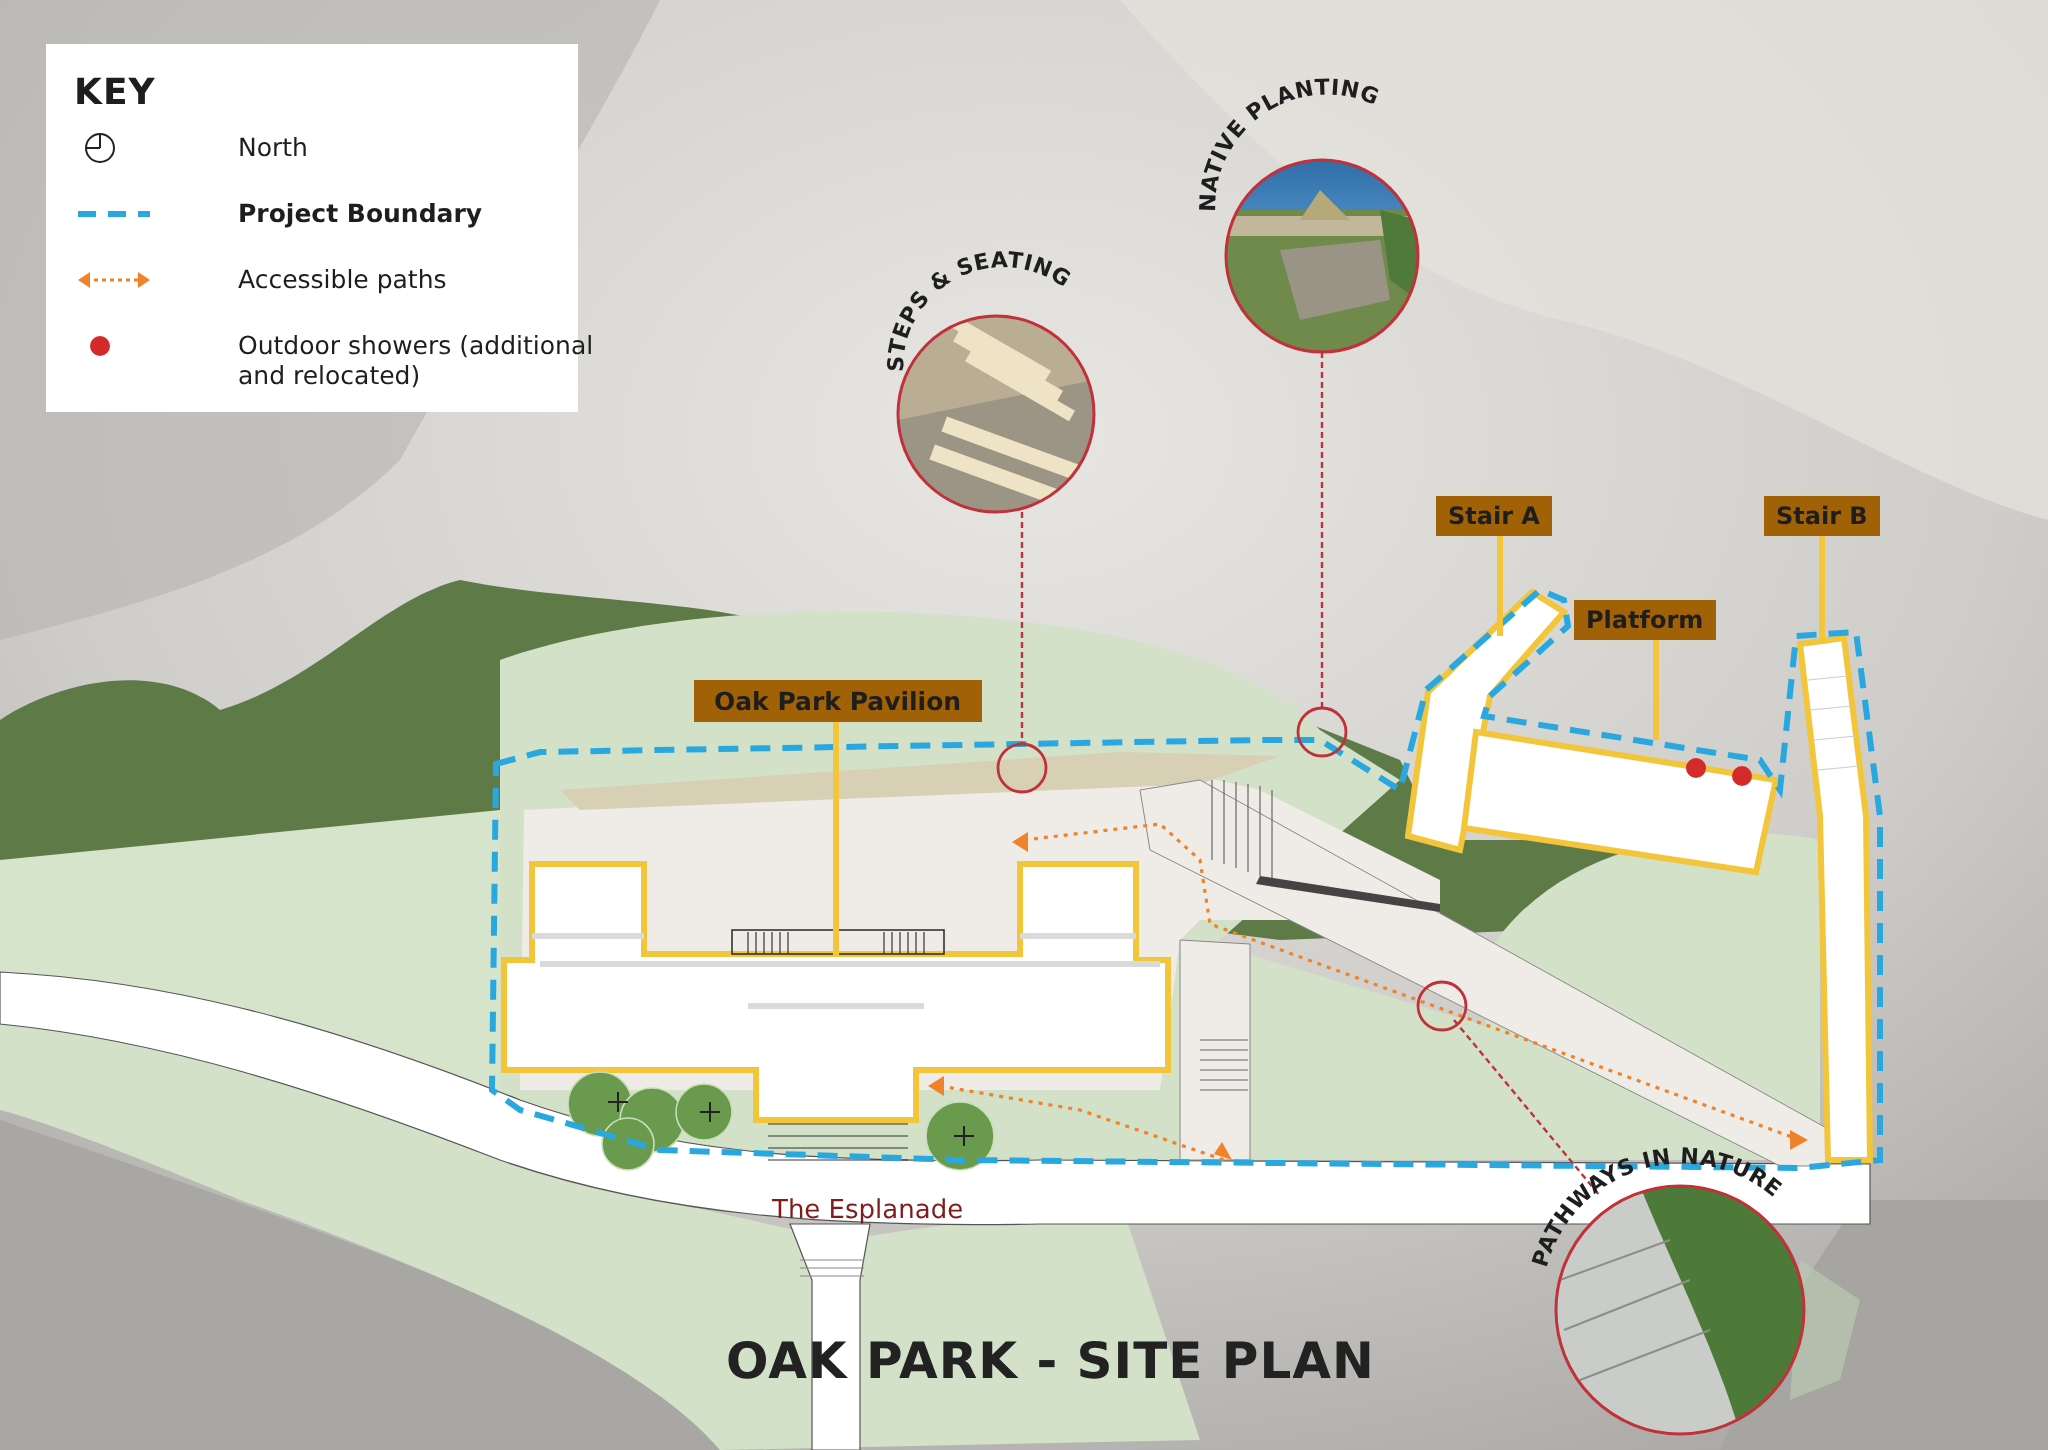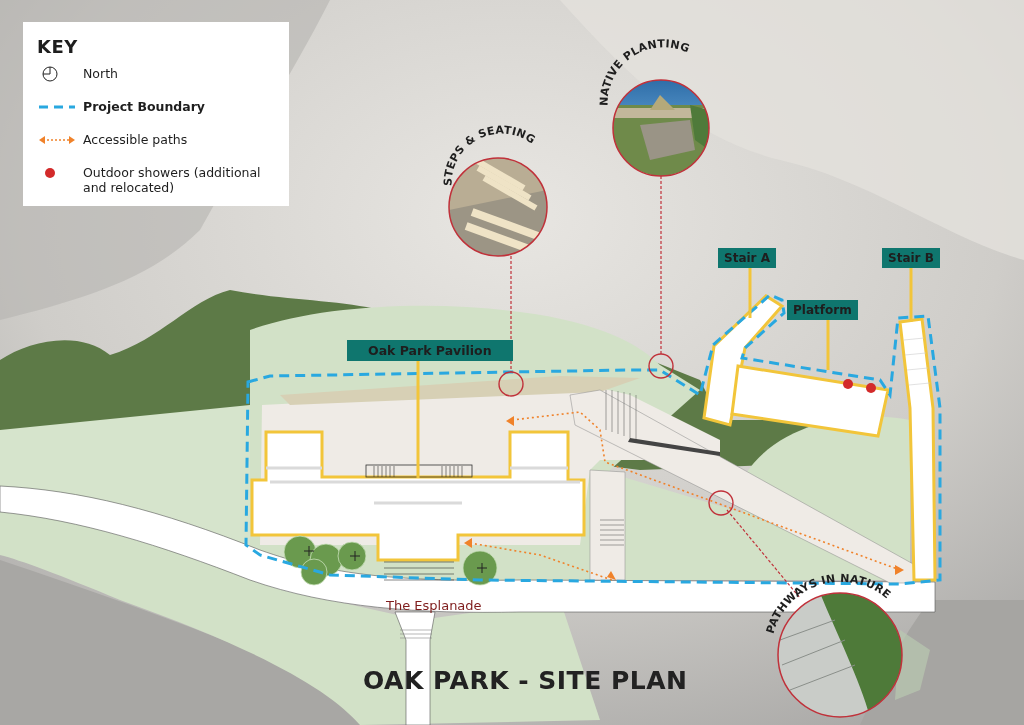--- a/index.html
+++ b/index.html
@@ -2,22 +2,22 @@
 <html><head>
 <meta charset="utf-8">
 <style>
   html, body { margin:0; padding:0; }
   body { width:1024px; height:725px; overflow:hidden; position:relative; font-family:"DejaVu Sans", sans-serif; background:#bdbdbb; }
   .map { position:absolute; left:0; top:0; width:1024px; height:725px; }
   .legend { position:absolute; left:23px; top:22px; width:266px; height:184px; background:#ffffff; }
   .legend .key-title { position:absolute; left:14px; top:14px; font-size:18px; font-weight:bold; color:#1e1e1e; letter-spacing:0.5px; }
   .legend-item { position:absolute; left:14px; display:flex; align-items:flex-start; }
   .legend-item .sym { width:46px; height:16px; position:relative; flex:none; }
-  .legend-item .lbl { font-size:12.5px; color:#1e1e1e; line-height:15px; width:200px; }
-  .callout { position:absolute; background:#0f766e; color:#1e1e1e; font-size:12px; font-weight:bold; padding:3px 6px; white-space:nowrap; }
+  .legend-item .lbl { font-size:12.5px; color:#1e1e1e; line-height:15px; width:200px;margin-left:36px; }
+  .callout { position:absolute; background:#a16207; color:#1e1e1e; font-size:12px; font-weight:bold; padding:3px 6px; white-space:nowrap; }
   .esplanade { position:absolute; left:386px; top:598px; font-size:13px; color:#7f1d1d; }
   .title { position:absolute; left:363px; top:666px; font-size:25px; font-weight:bold; color:#222222; letter-spacing:0.5px; }
   .arc-label { font-size:11px; font-weight:bold; fill:#1e1e1e; letter-spacing:0.3px; }
 </style>
 </head>
 <body>
 
 <svg class="map" viewBox="0 0 1024 725" xmlns="http://www.w3.org/2000/svg">
   <defs>
     <radialGradient id="rock" cx="50%" cy="30%" r="80%">
@@ -251,19 +251,19 @@
   <div class="legend-item" style="top:143px;">
     <span class="sym">
       <svg width="46" height="16">
           <circle cx="13" cy="8" r="5" fill="#d32a2a"></circle>
         </svg>
     </span>
     <span class="lbl">Outdoor showers (additional and relocated)</span>
   </div>
 </div>
 
-<div class="callout" style="left:347px; top:340px; font-size:12.5px; padding:3px 21px;">Oak Park Pavilion</div>
+<div class="callout" style="left:347px; top:340px; font-size:12.5px; padding:3px 10px;">Oak Park Pavilion</div>
 <div class="callout" style="left:718px; top:248px;">Stair A</div>
 <div class="callout" style="left:787px; top:300px;">Platform</div>
 <div class="callout" style="left:882px; top:248px;">Stair B</div>
 
 <div class="esplanade">The Esplanade</div>
 <div class="title">OAK PARK - SITE PLAN</div>
 
 </body></html>

